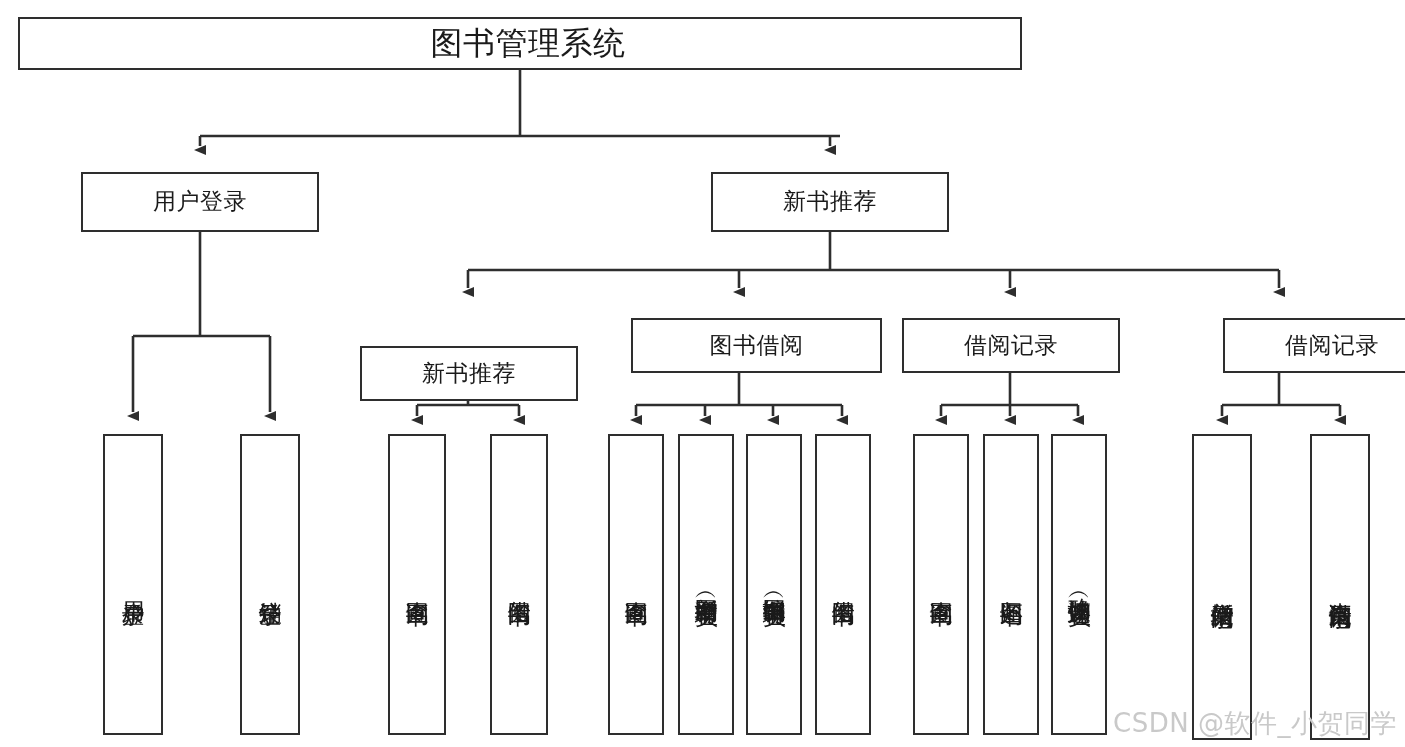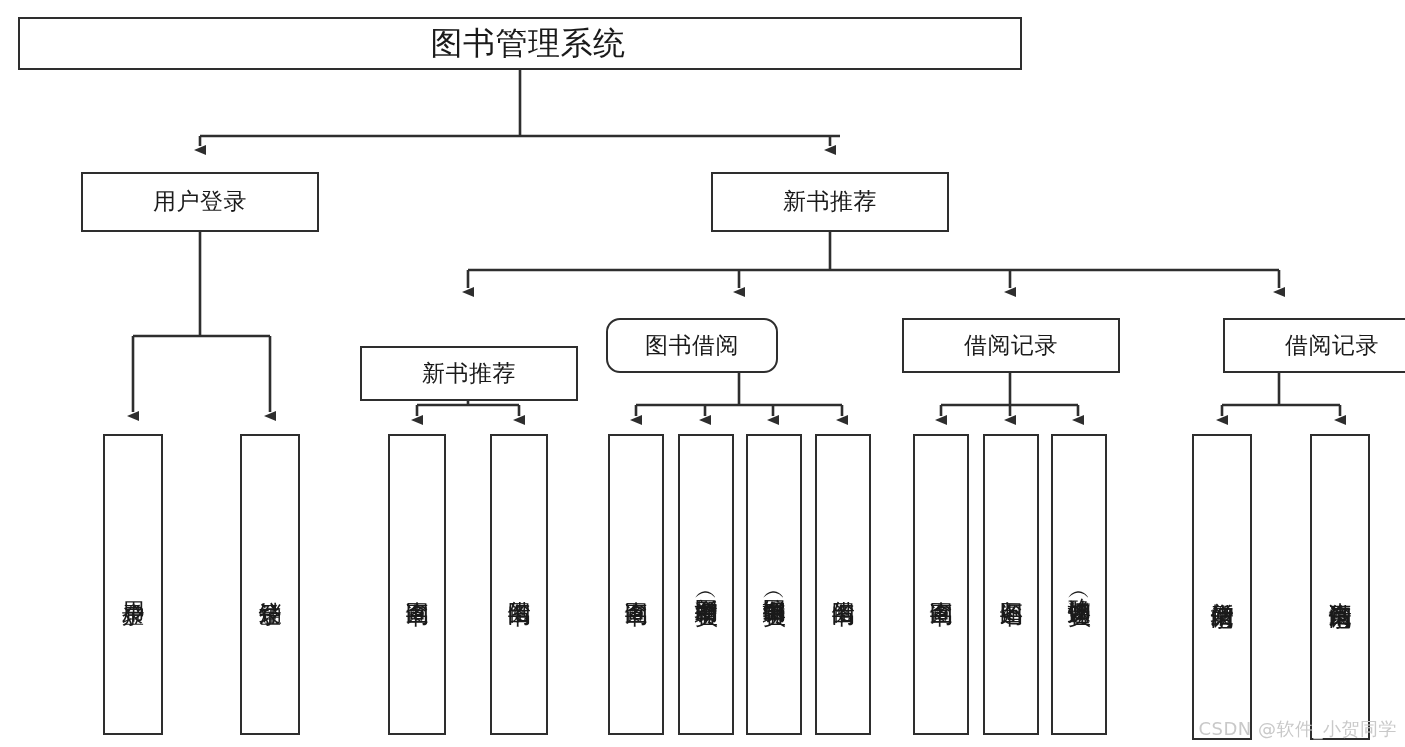--- a/index.html
+++ b/index.html
@@ -57,21 +57,21 @@
   .node.vert .vlabel {
     writing-mode: vertical-rl;
     text-orientation: upright;
     display: block;
     max-height: 100%;
   }
   #watermark {
     position: absolute;
     right: 8px;
     bottom: 6px;
-    font-size: 18px;
+    font-size: 26px;
     color: #c9c9c9;
     font-family: "DejaVu Sans", "Liberation Sans", sans-serif;
     white-space: nowrap;
     letter-spacing: 0.5px;
   }
 </style>
 </head>
 <body>
 
 <div id="diagram-root">
@@ -133,21 +133,21 @@
   <div class="node horiz" style="left:81px; top:172px; width:238px; height:60px;">
     <span>用户登录</span>
   </div>
   <div class="node horiz" style="left:711px; top:172px; width:238px; height:60px;">
     <span>新书推荐</span>
   </div>
 
   <div class="node horiz" style="left:360px; top:318px; width:218px; height:55px;margin-top:28px;">
     <span>新书推荐</span>
   </div>
-  <div class="node horiz" style="left:606px; top:318px; width:172px; height:55px;border-radius:14px;">
+  <div class="node horiz" style="left:631px; top:318px; width:251px; height:55px;">
     <span>图书借阅</span>
   </div>
   <div class="node horiz" style="left:902px; top:318px; width:218px; height:55px;">
     <span>借阅记录</span>
   </div>
   <div class="node horiz" style="left:1223px; top:318px; width:218px; height:55px;">
     <span>借阅记录</span>
   </div>
 
   <div class="node vert" style="left:103px; top:434px; width:60px; height:301px;">

